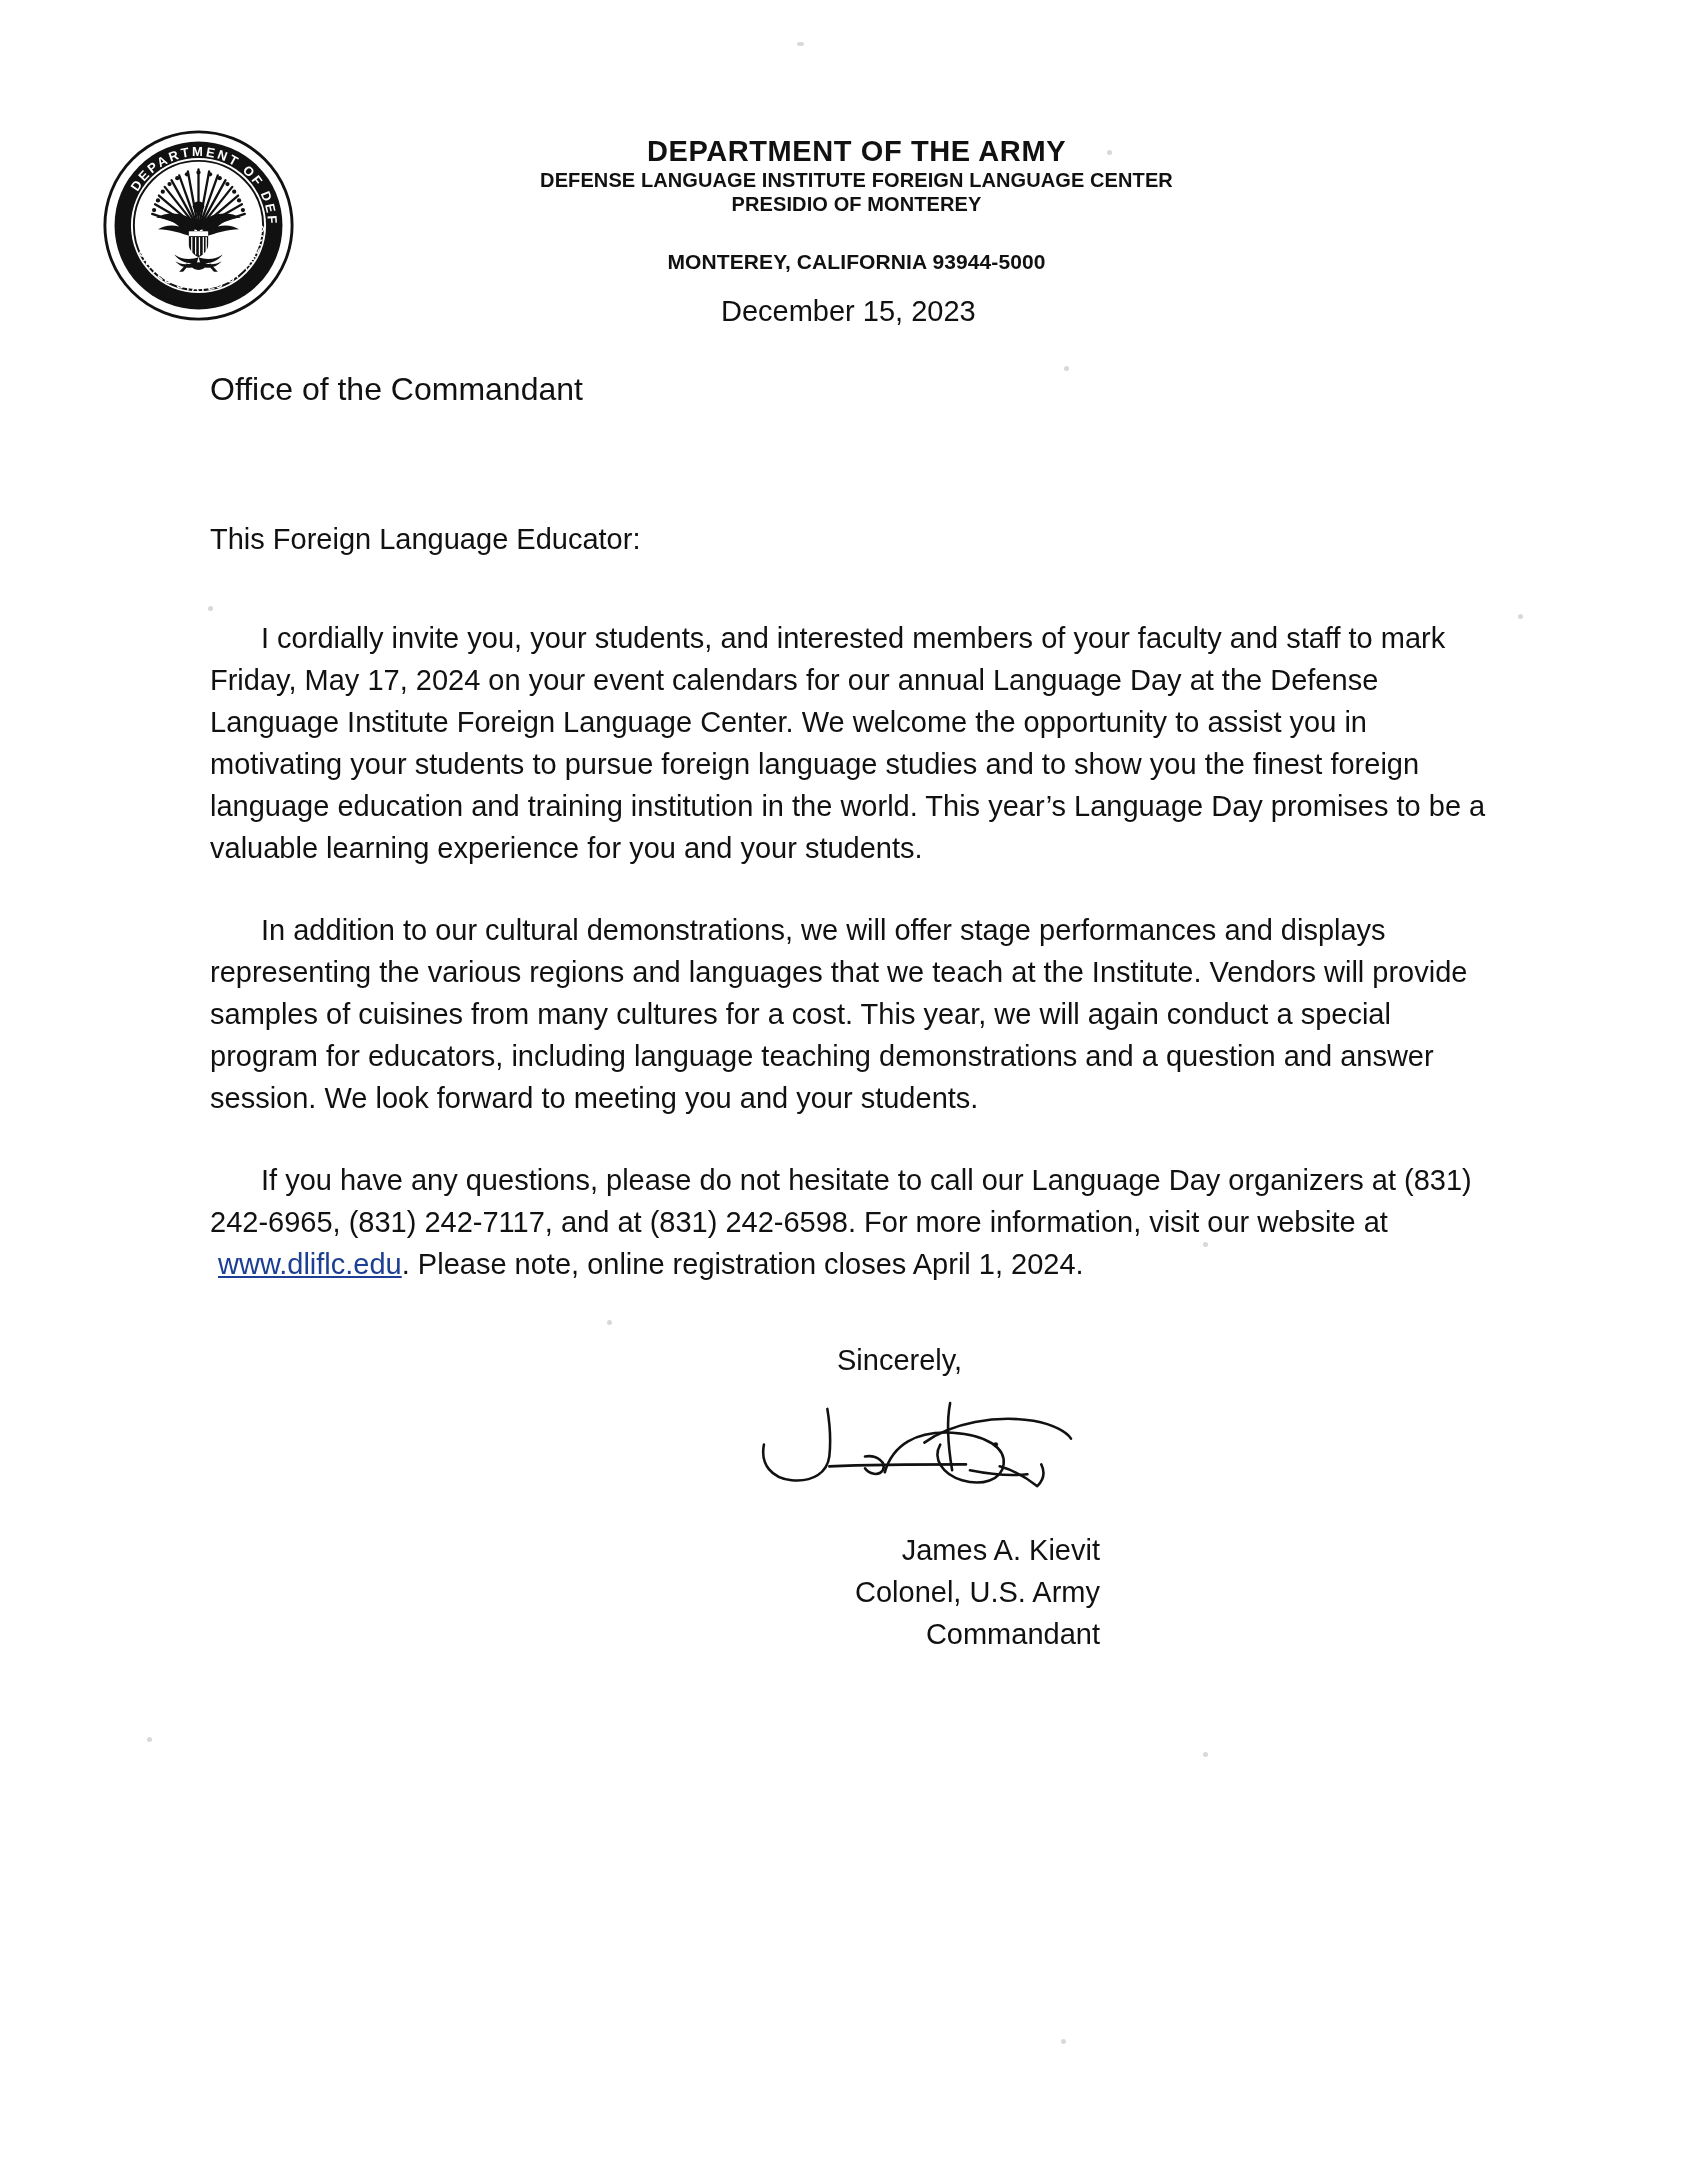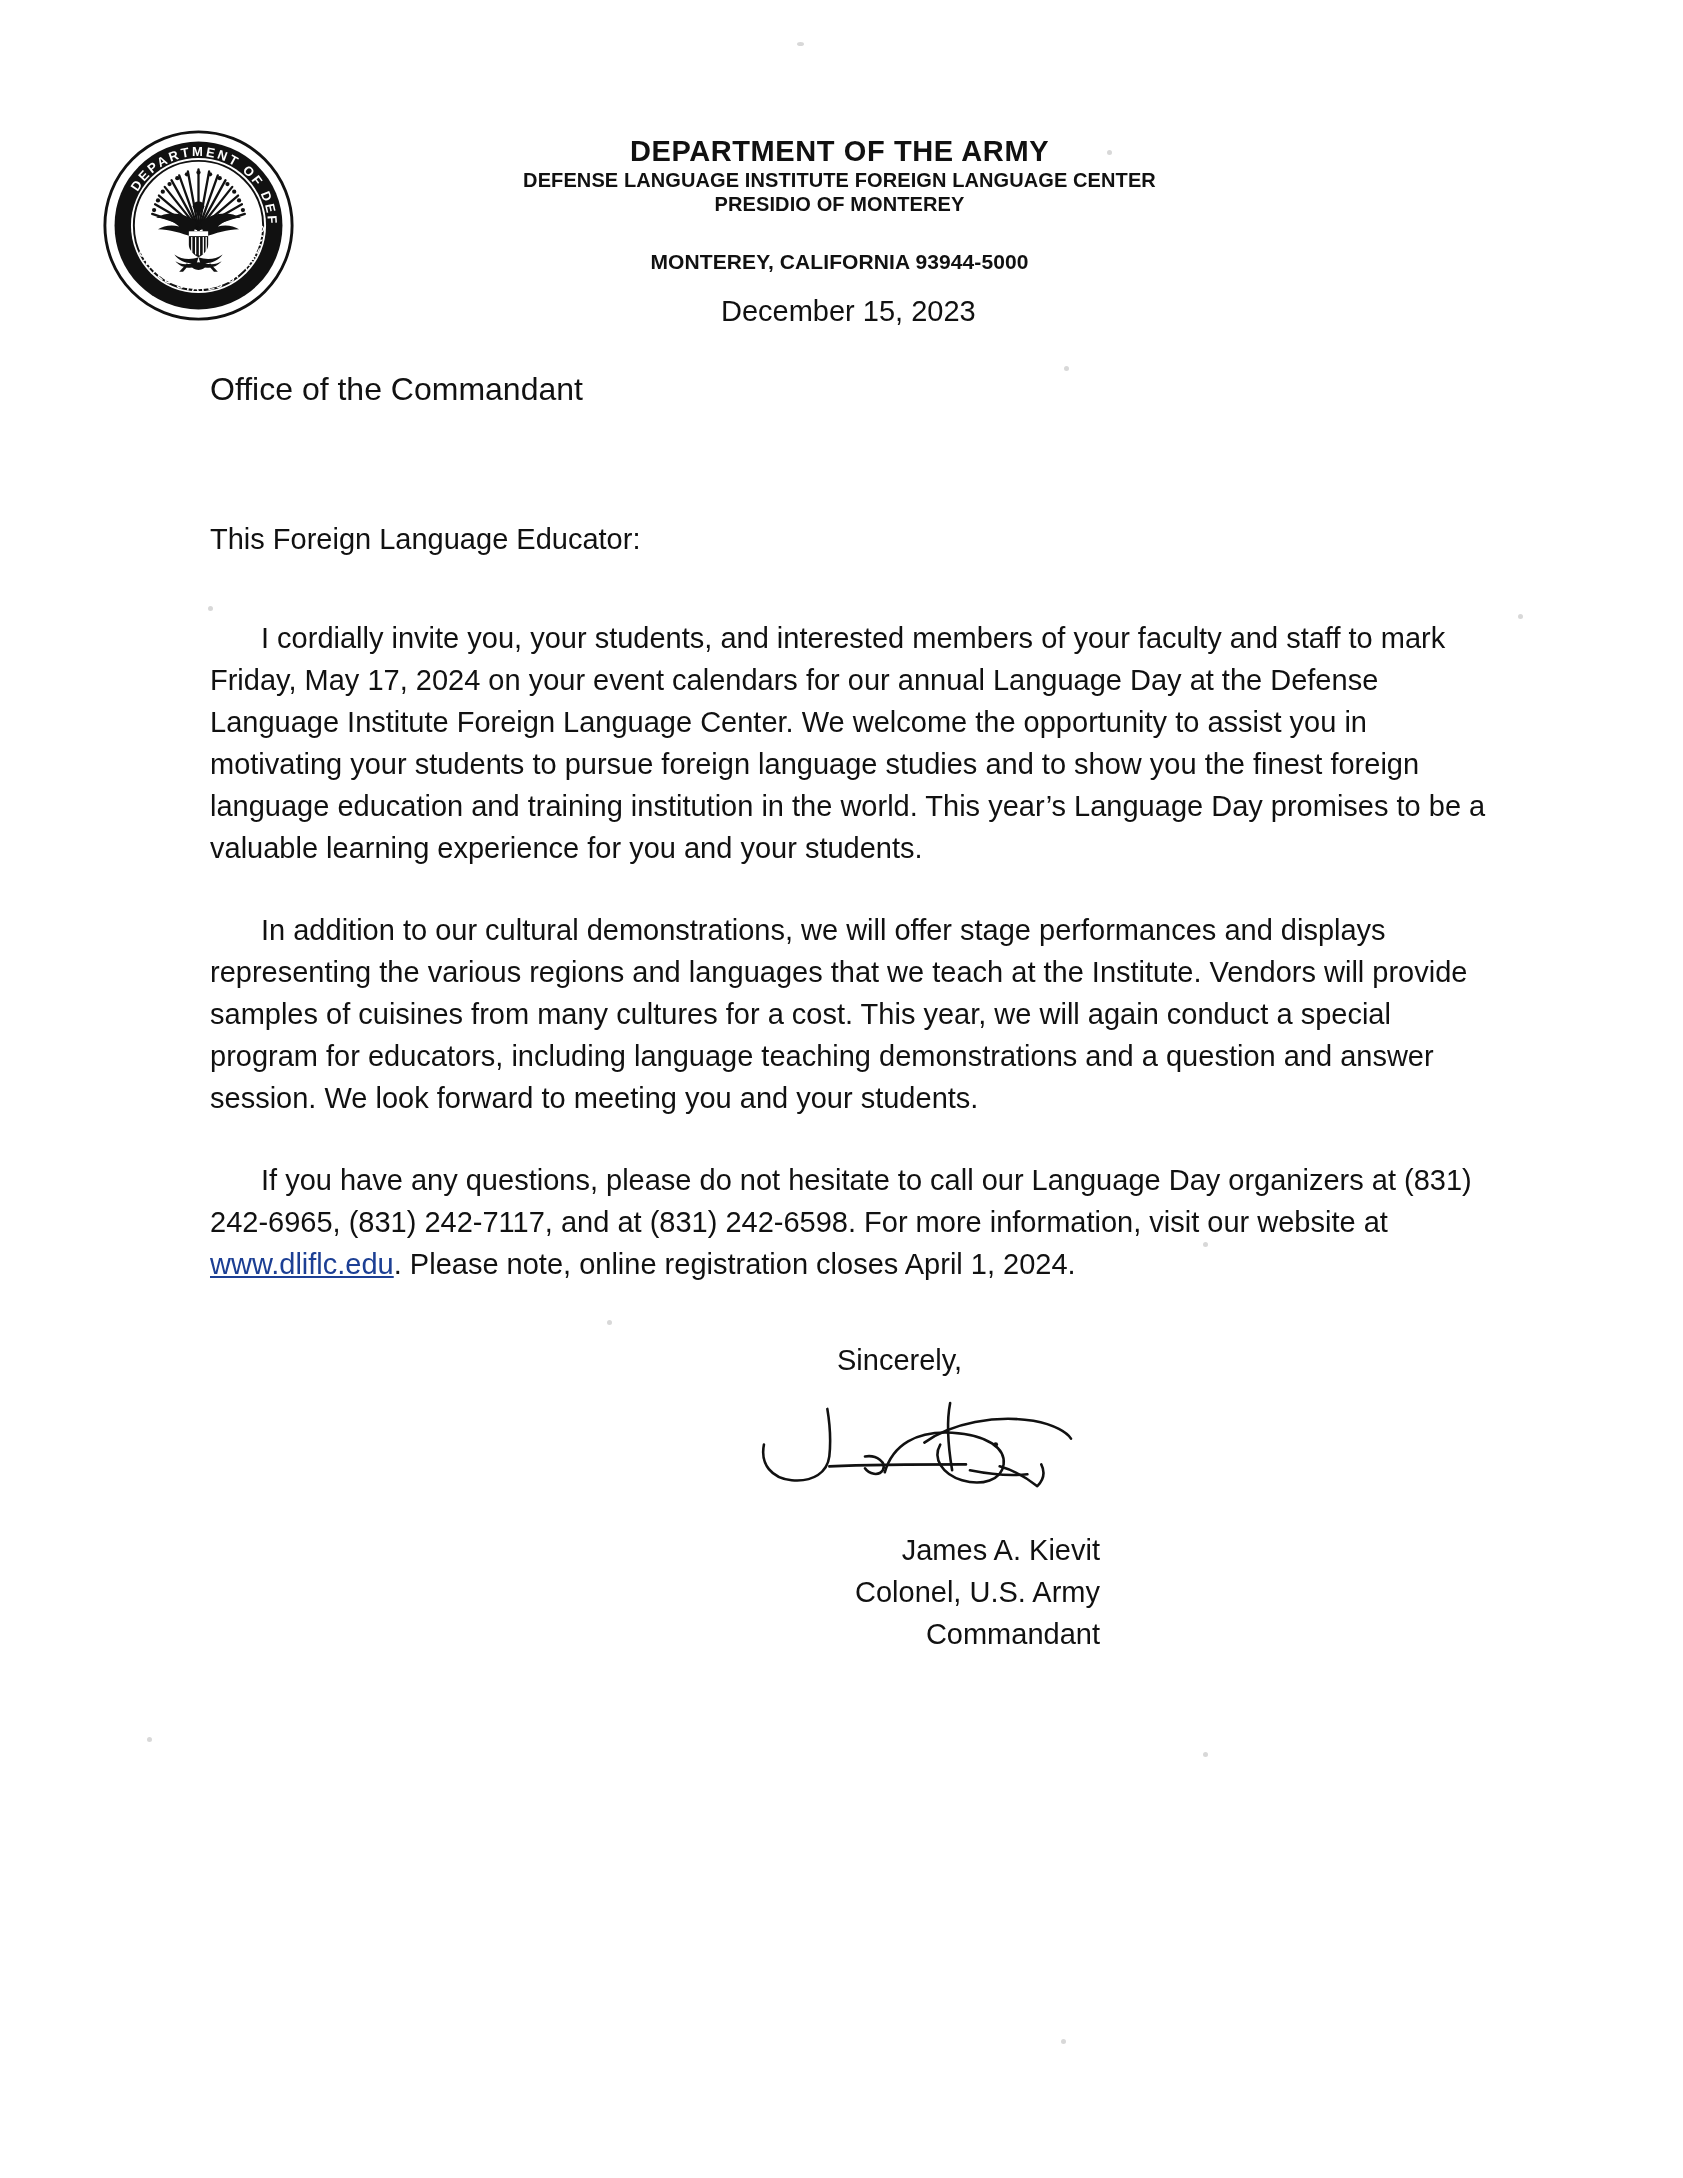--- a/index.html
+++ b/index.html
@@ -32,21 +32,21 @@
   .seal {
     position: absolute;
     left: 102px;
     top: 2px;
     width: 193px;
     height: 193px;
   }
 
   .header-text {
     position: absolute;
-    left: 384px;
+    left: 401px;
     top: 10px;
     width: 911px;
     text-align: center;
     line-height: 1.0;
   }
   .header-line1 {
     font-size: 29px;
     font-weight: bold;
     letter-spacing: 0.6px;
     margin-bottom: 4px;
@@ -101,20 +101,21 @@
   .para {
     margin: 0 0 40px 0;
     text-indent: 51px;
   }
   .para.last {
     margin-bottom: 0;
   }
   .link {
     color: #1c3f94;
     text-decoration: underline;
+    margin-left: 8px;
   }
 
   
   .sig-block {
     position: absolute;
     left: 837px;
     top: 1339px;
     font-size: 29px;
     line-height: 42px;
     text-align: right;

